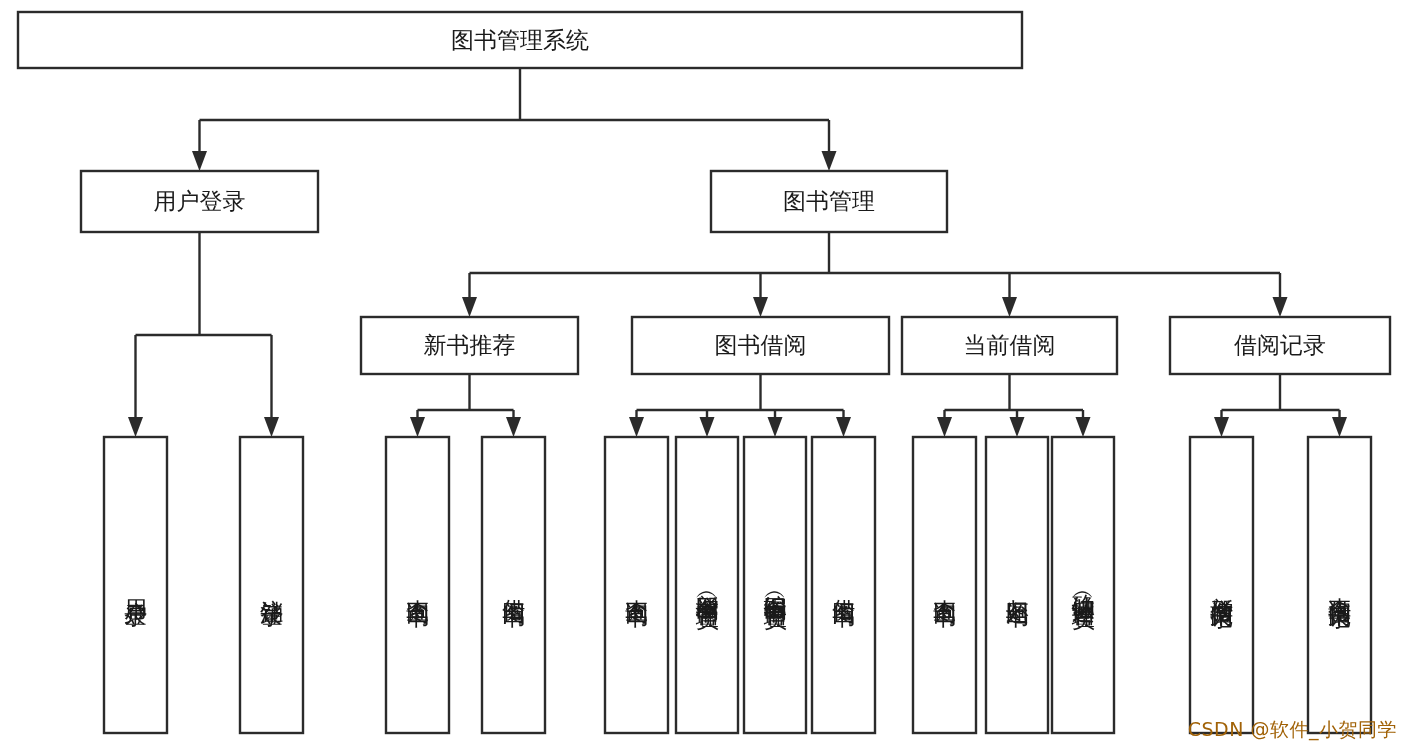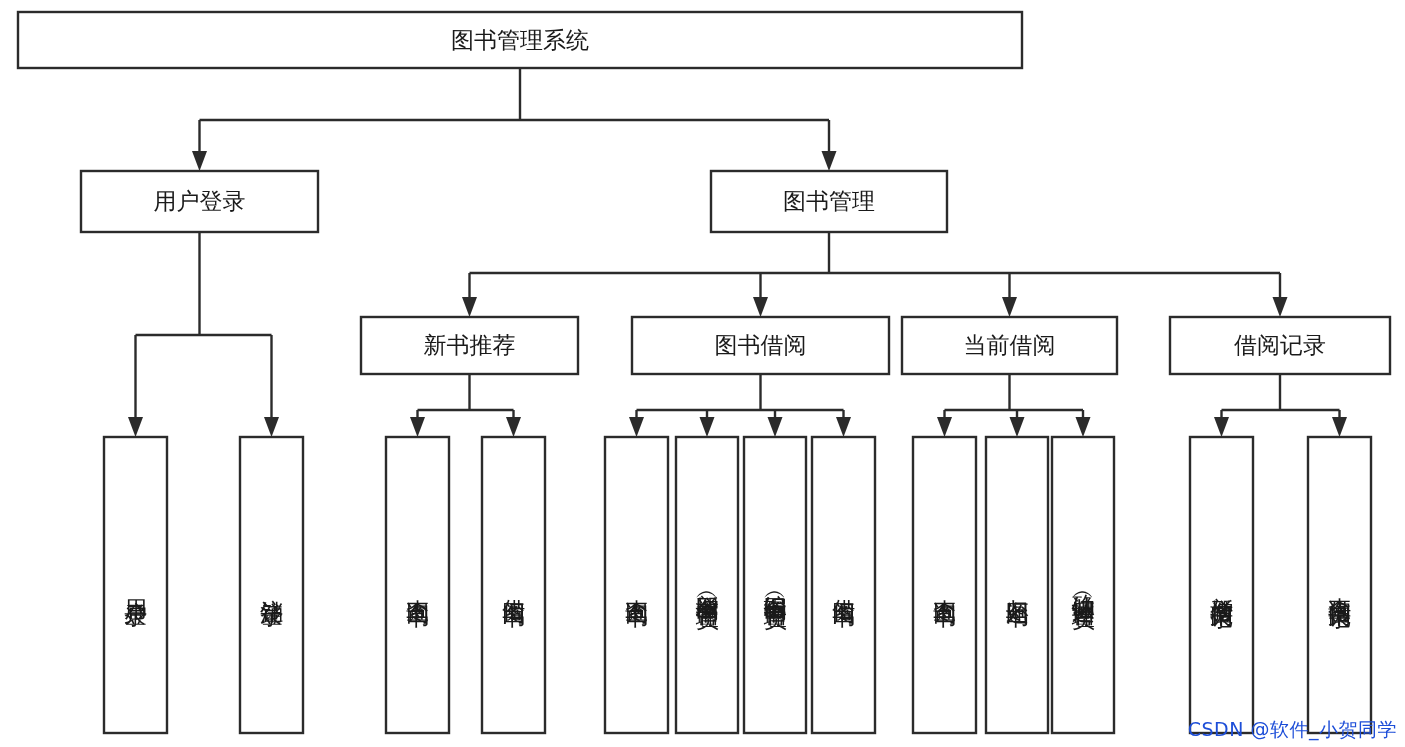--- a/index.html
+++ b/index.html
@@ -63,21 +63,21 @@
     color: #1a1a1a;
     white-space: nowrap;
     pointer-events: none;
   }
   .watermark {
     position: absolute;
     right: 8px;
     bottom: 4px;
     font-family: "DejaVu Sans", "Liberation Sans", sans-serif;
     font-size: 19px;
-    color: #1d4ed8;
+    color: #a16207;
     letter-spacing: 0.5px;
     user-select: none;
   }
 </style>
 </head>
 <body>
 
 <div id="diagram-root">
   <svg class="flow" id="flow-svg" viewBox="0 0 1405 747">
       <g>

